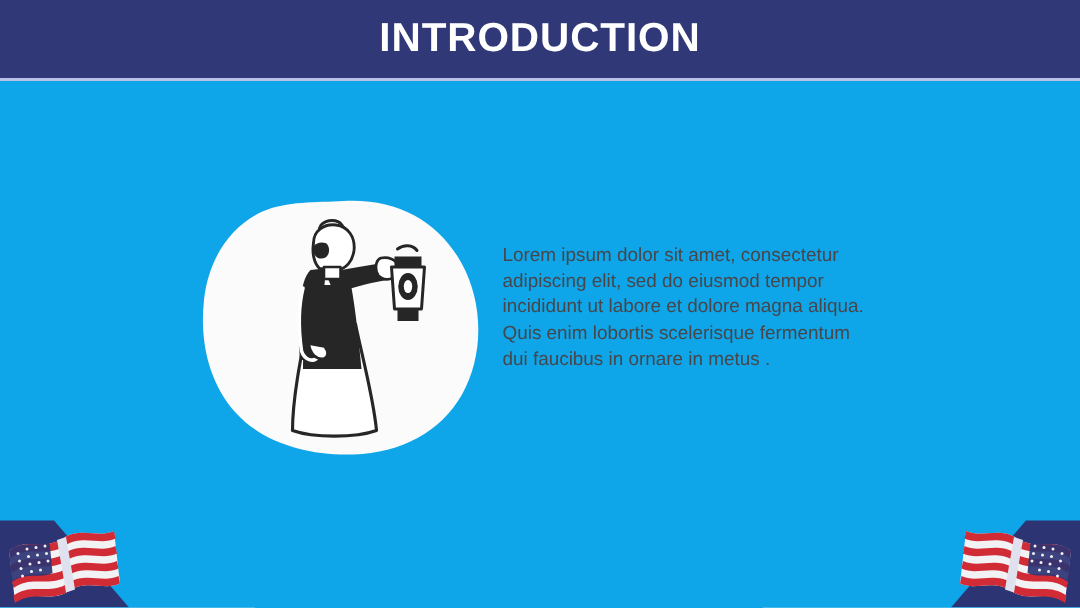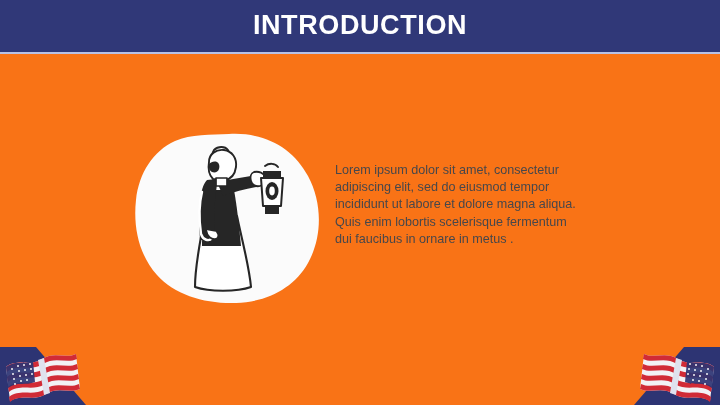--- a/index.html
+++ b/index.html
@@ -12,21 +12,21 @@
     height: 405px;
     overflow: hidden;
     font-family: "Liberation Sans", sans-serif;
     background: #eef1fe;
   }
 
   .slide {
     position: relative;
     width: 720px;
     height: 405px;
-    background: #f97316;
+    background: #0ea5e9;
     overflow: hidden;
   }
 
   
   .header-band {
     position: absolute;
     left: 0;
     top: 0;
     width: 720px;
     height: 52px;

